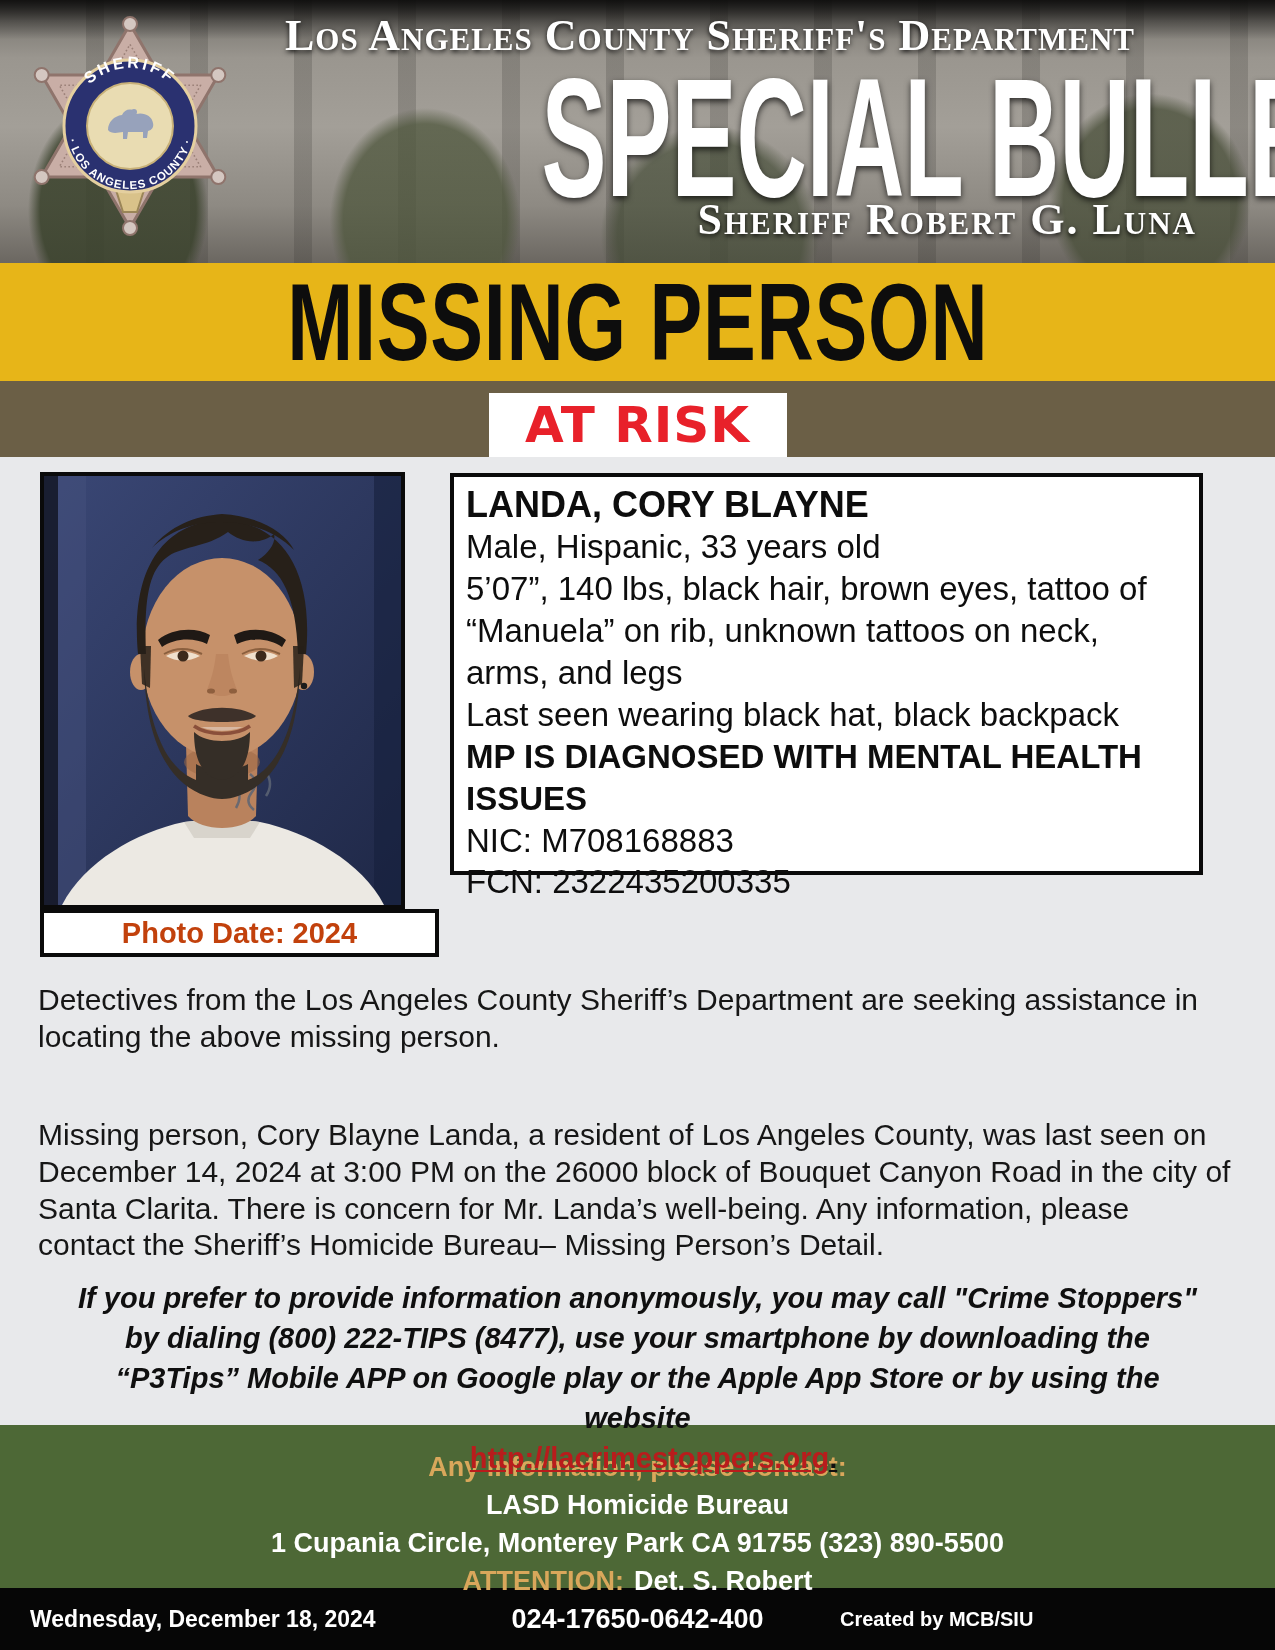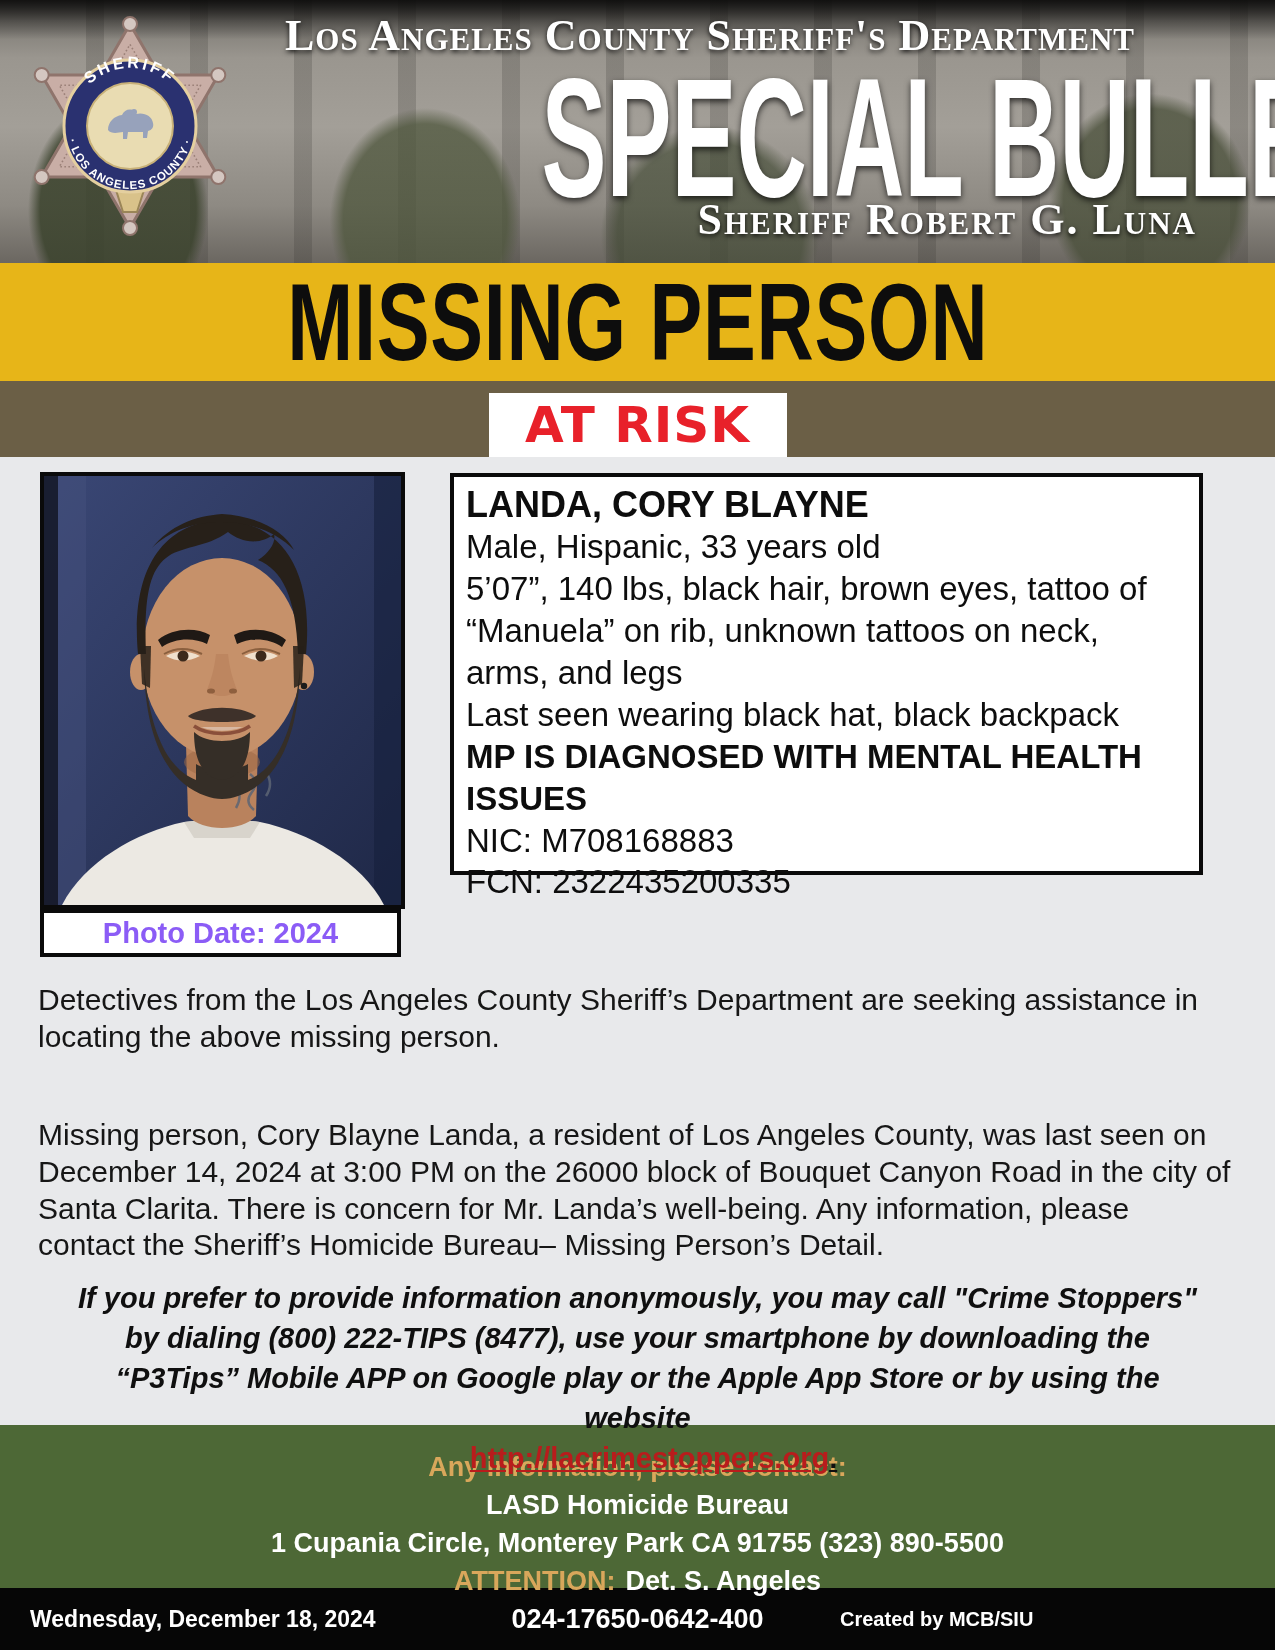--- a/index.html
+++ b/index.html
@@ -58,23 +58,23 @@
     color:#e8212a;letter-spacing:1px;white-space:nowrap;
   }
   
   .content{position:relative;width:100%;height:968px;background:#e8e9eb;box-sizing:border-box;padding-top:525px;}
   .photo-card{position:absolute;left:40px;top:15px;width:365px;}
   .photo-frame{
     width:365px;height:437px;border:4px solid #0a0a0a;box-sizing:border-box;background:#2c3a66;overflow:hidden;
   }
   .photo-frame svg{display:block;width:100%;height:100%;}
   .photo-caption{
-    width:361px;height:48px;border:4px solid #0a0a0a;box-sizing:border-box;background:#fff;
+    width:399px;height:48px;border:4px solid #0a0a0a;box-sizing:border-box;background:#fff;
     display:flex;align-items:center;justify-content:center;
-    font-size:29px;font-weight:bold;color:#8b5cf6;
+    font-size:29px;font-weight:bold;color:#c2410c;
   }
   .info-card{
     position:absolute;left:450px;top:16px;width:753px;height:402px;
     border:4px solid #0a0a0a;box-sizing:border-box;background:#fff;
     padding:4px 12px;font-size:33px;line-height:1.27;color:#0d0d0d;
   }
   .info-name{font-size:36px;font-weight:bold;line-height:1.2;padding-top:2px;}
   .info-bold{font-weight:bold;}
   .para{font-size:30px;line-height:1.23;color:#161616;margin:0 44px 0 38px;}
   .para2{margin-top:61px;}
@@ -240,21 +240,21 @@
     <div class="tip-linkline">
       <a href="#">http://lacrimestoppers.org</a><span class="tip-period">.</span>
     </div>
   </div>
 
   <div class="green-footer">
     <div class="gold">Any information, please contact:</div>
     <div>LASD Homicide Bureau</div>
     <div>1 Cupania Circle, Monterey Park CA 91755 (323) 890-5500</div>
     <div>
-      <span class="gold">ATTENTION:</span><span class="attn-name">Det. S. Angeles</span>
+      <span class="gold">ATTENTION:</span><span class="attn-name">Det. S. Robert</span>
     </div>
   </div>
 
   <div class="black-bar">
     <div class="bar-left">Wednesday, December 18, 2024</div>
     <div class="bar-center">024-17650-0642-400</div>
     <div class="bar-right">Created by MCB/SIU</div>
   </div>
 
 </div>

